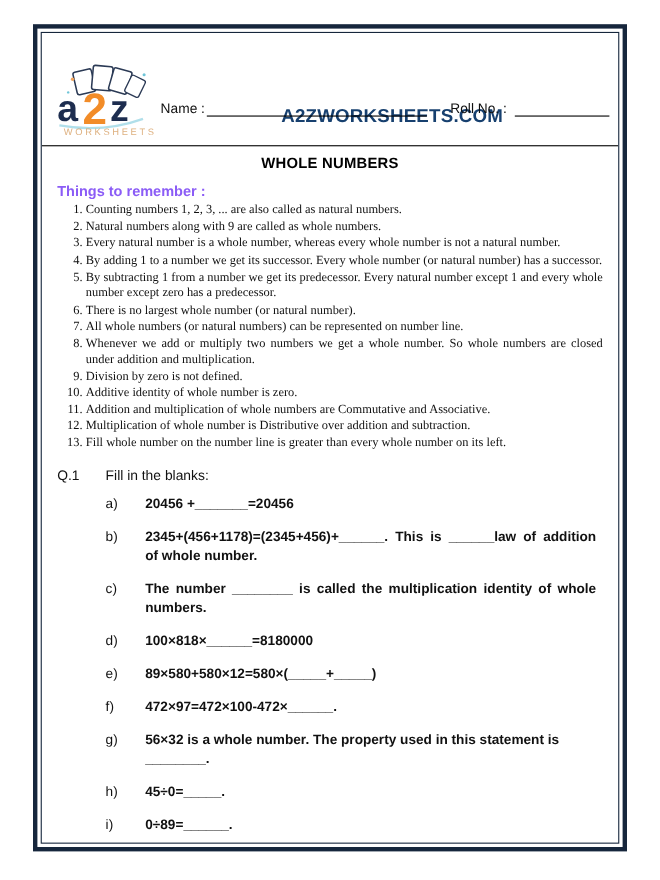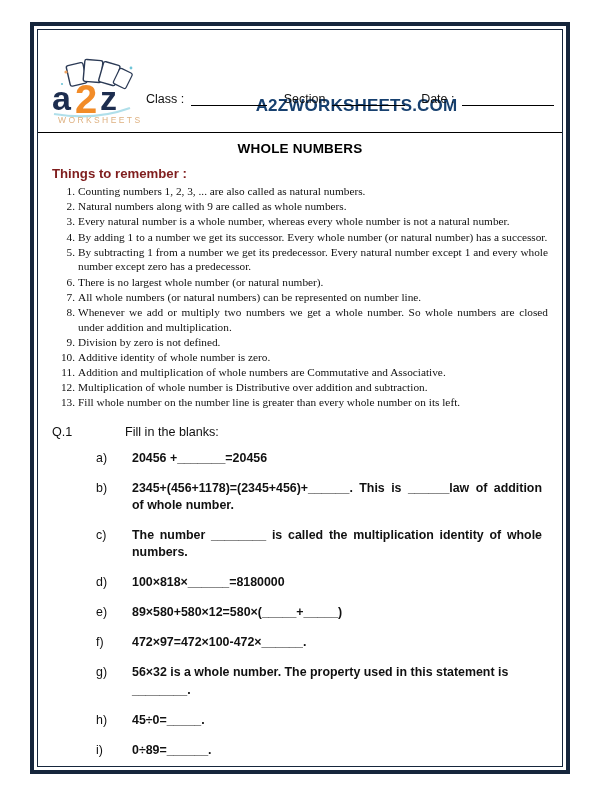--- a/index.html
+++ b/index.html
@@ -118,21 +118,21 @@
     font-weight: bold;
     color: #000000;
     padding: 8px 0 4px 0;
     letter-spacing: 0.2px;
   }
 
   
   .things-head {
     font-size: 13.2px;
     font-weight: bold;
-    color: #7f1d1d;
+    color: #8b5cf6;
     padding: 6px 0 3px 14px;
   }
   ol.notes {
     list-style: none;
     margin: 0;
     padding: 0 14px 0 20px;
     font-family: Liberation Serif, serif;
     counter-reset: note;
   }
   ol.notes li {
@@ -156,21 +156,20 @@
 
   
   .qblock {
     padding: 14px 14px 0 14px;
   }
   .q-head {
     display: flex;
     font-size: 12.6px;
     color: #111;
     margin-bottom: 11px;
-    gap: 29px;
   }
   .q-head .q-num {
     width: 44px;
     flex: 0 0 44px;
   }
   .sub-list {
     margin: 0;
     padding: 0 6px 0 44px;
   }
   .sub-item {
@@ -236,28 +235,25 @@
 
               <path d="M8 56 Q48 63 84 50" stroke="#6fc5d8" stroke-width="2.2" fill="none" opacity="0.55"></path>
               <text x="12" y="65" font-family="Liberation Sans, sans-serif" font-size="8.5" letter-spacing="2.4" fill="#d8a36a" opacity="0.85">WORKSHEETS</text>
             </svg>
           </div>
 
           <div class="site-title">A2ZWORKSHEETS.COM</div>
 
           <div class="fields">
             <div class="field-row">
-              <span class="lbl">Class :</span>
-              <span class="rule class-line"></span>
-              <span class="sp-md"></span>
-              <span class="lbl">Section</span>
-              <span class="rule section-line"></span>
-              <span class="sp-md"></span>
-              <span class="lbl">Date :</span>
-              <span class="rule date-line"></span>
+              <span class="lbl">Name :</span>
+              <span class="rule name-line"></span>
+              <span class="sp-lg"></span>
+              <span class="lbl">Roll No. :</span>
+              <span class="rule roll-line"></span>
             </div>
           </div>
         </div>
 
         <div class="ws-title">WHOLE NUMBERS</div>
 
         <div class="things-head">Things to remember :</div>
         <ol class="notes">
           <li>Counting numbers 1, 2, 3, ... are also called as natural numbers.</li>
           <li>Natural numbers along with 9 are called as whole numbers.</li>

